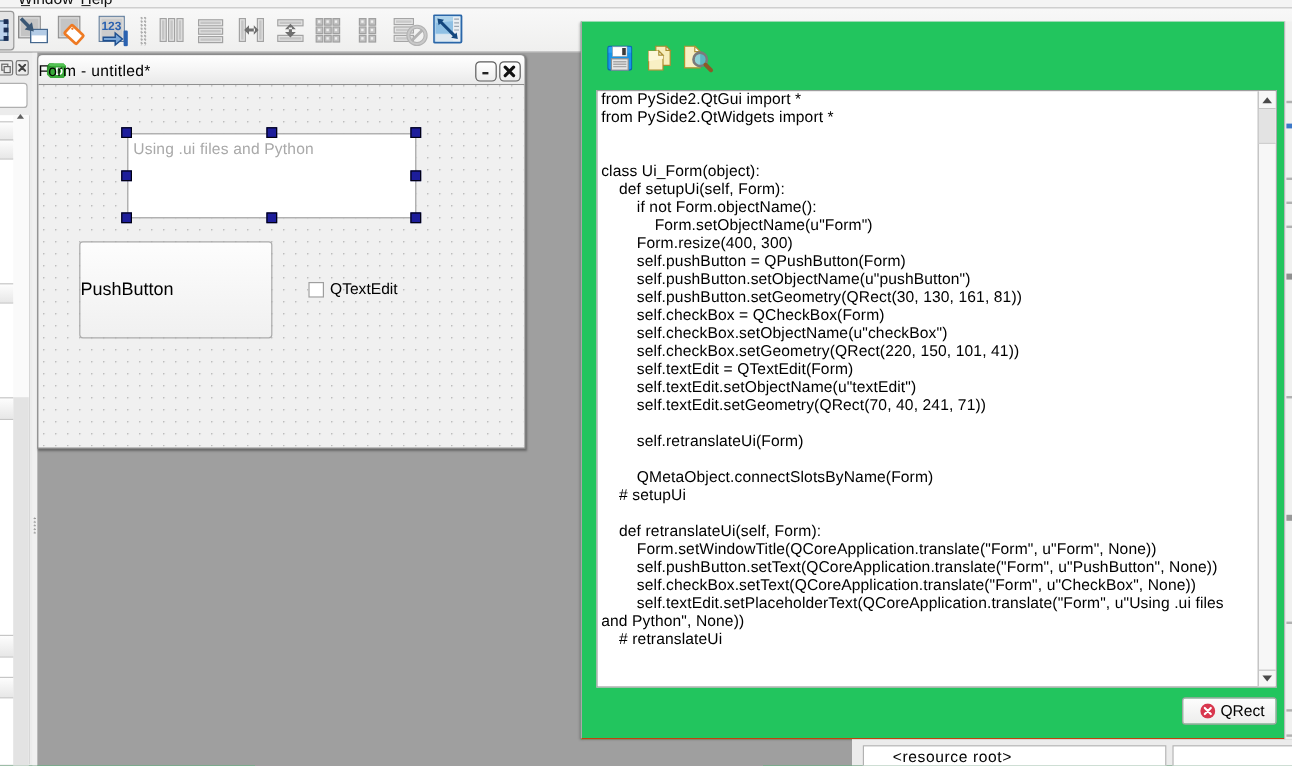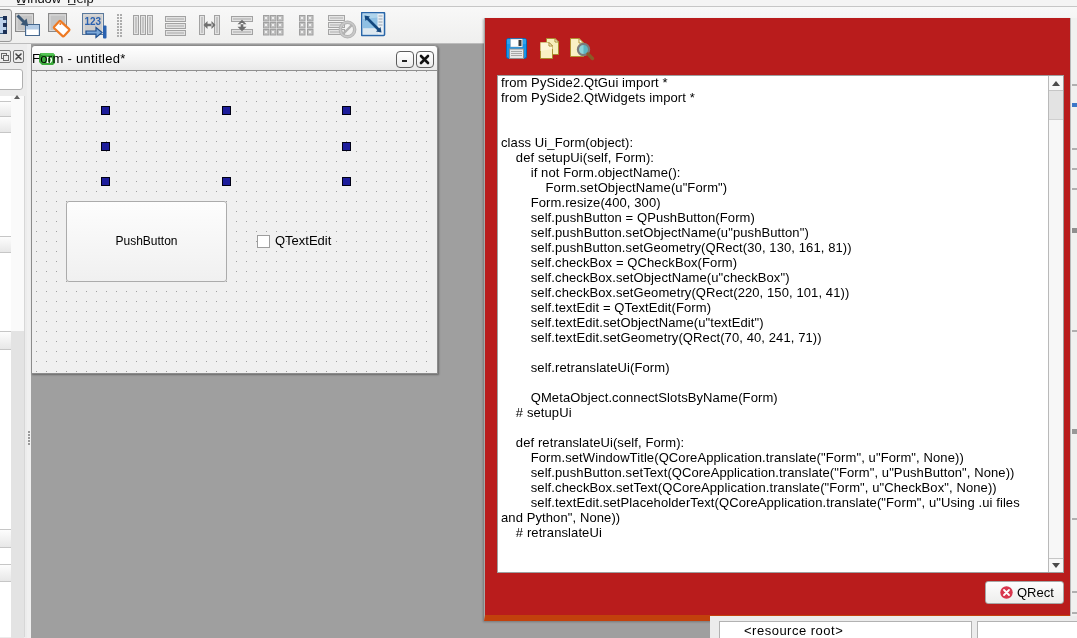--- a/index.html
+++ b/index.html
@@ -211,39 +211,42 @@
       <svg class="abs" style="left:2px;top:2px;" width="11" height="11" viewBox="0 0 11 11">
           <path d="M2 2 L9 9 M9 2 L2 9" stroke="#111" stroke-width="2.6" stroke-linecap="round"></path>
         </svg>
     </div>
   </div>
 
   <div class="abs" id="fclient" style="left:1px;top:25px;width:403px;height:301px;background:#f0f0f0;
       background-image:radial-gradient(circle at 0.5px 0.5px, #a0a0a0 0.6px, transparent 0.8px);
       background-size:10px 10px;background-position:3px 0px;">
 
+    <div class="abs" style="left:73px;top:40px;width:239px;height:69px;background:#fff;border:1px solid #9e9e9e;">
+      <div class="abs" style="left:4px;top:4px;font-size:13px;letter-spacing:0.15px;color:#a9a9a9;">Using .ui files and Python</div>
+    </div>
 
     <div class="abs hdl" style="left:68px;top:35px;"></div>
     <div class="abs hdl" style="left:189px;top:35px;"></div>
     <div class="abs hdl" style="left:309px;top:35px;"></div>
     <div class="abs hdl" style="left:68px;top:71px;"></div>
     <div class="abs hdl" style="left:309px;top:71px;"></div>
     <div class="abs hdl" style="left:68px;top:106px;"></div>
     <div class="abs hdl" style="left:189px;top:106px;"></div>
     <div class="abs hdl" style="left:309px;top:106px;"></div>
 
-    <div class="abs" style="left:33px;top:130px;width:159px;height:79px;background:linear-gradient(#fdfdfd,#f0f0f0);border:1px solid #ababab;border-radius:3px;text-align:center;font-size:12px;color:#000;line-height:79px;">PushButton</div>
+    <div class="abs" style="left:33px;top:130px;width:159px;height:79px;background:linear-gradient(#fdfdfd,#f0f0f0);border:1px solid #ababab;border-radius:3px;text-align:left;font-size:15px;color:#000;line-height:79px;">PushButton</div>
 
     <div class="abs" style="left:224px;top:164px;width:11px;height:11px;background:#fff;border:1px solid #9e9e9e;"></div>
     <div class="abs" style="left:242px;top:162px;font-size:13px;color:#000;">QTextEdit</div>
   </div>
 </div>
 <style>.hdl{width:7px;height:7px;background:#1d1d9b;border:1px solid #000014;}</style>
 
-<div class="abs" id="dialog" style="left:484px;top:18px;width:586px;height:597px;background:#b91c1c;border-left:1px solid #a8a8a8;border-bottom:6px solid #c2410c;box-shadow:-1px 1px 2px rgba(0,0,0,0.25);">
+<div class="abs" id="dialog" style="left:484px;top:18px;width:586px;height:597px;background:#22c55e;border-left:1px solid #a8a8a8;border-bottom:1px solid #c2410c;box-shadow:-1px 1px 2px rgba(0,0,0,0.25);">
   <div id="dlgicons">
 
     <svg class="abs" style="left:21px;top:20px;" width="21" height="21" viewBox="0 0 21 21">
       <rect x="0.5" y="0.5" width="20" height="20" rx="2" fill="#1694ea" stroke="#0b62ae"></rect>
       <path d="M1 1 L20 1 L20 6 L1 6 Z" fill="#3fb0f4" opacity="0.5"></path>
       <rect x="4.5" y="1" width="12" height="8" fill="#ffffff" stroke="#9aa0a6" stroke-width="0.5"></rect>
       <rect x="12.5" y="2" width="3" height="6" fill="#3a3a3a"></rect>
       <rect x="3.5" y="11" width="14" height="9.5" fill="#e6e6e6" stroke="#8f8f8f"></rect>
       <path d="M5 13.5 h11 M5 15.5 h11 M5 17.5 h11" stroke="#a8a8a8" stroke-width="1.2"></path>
     </svg>

